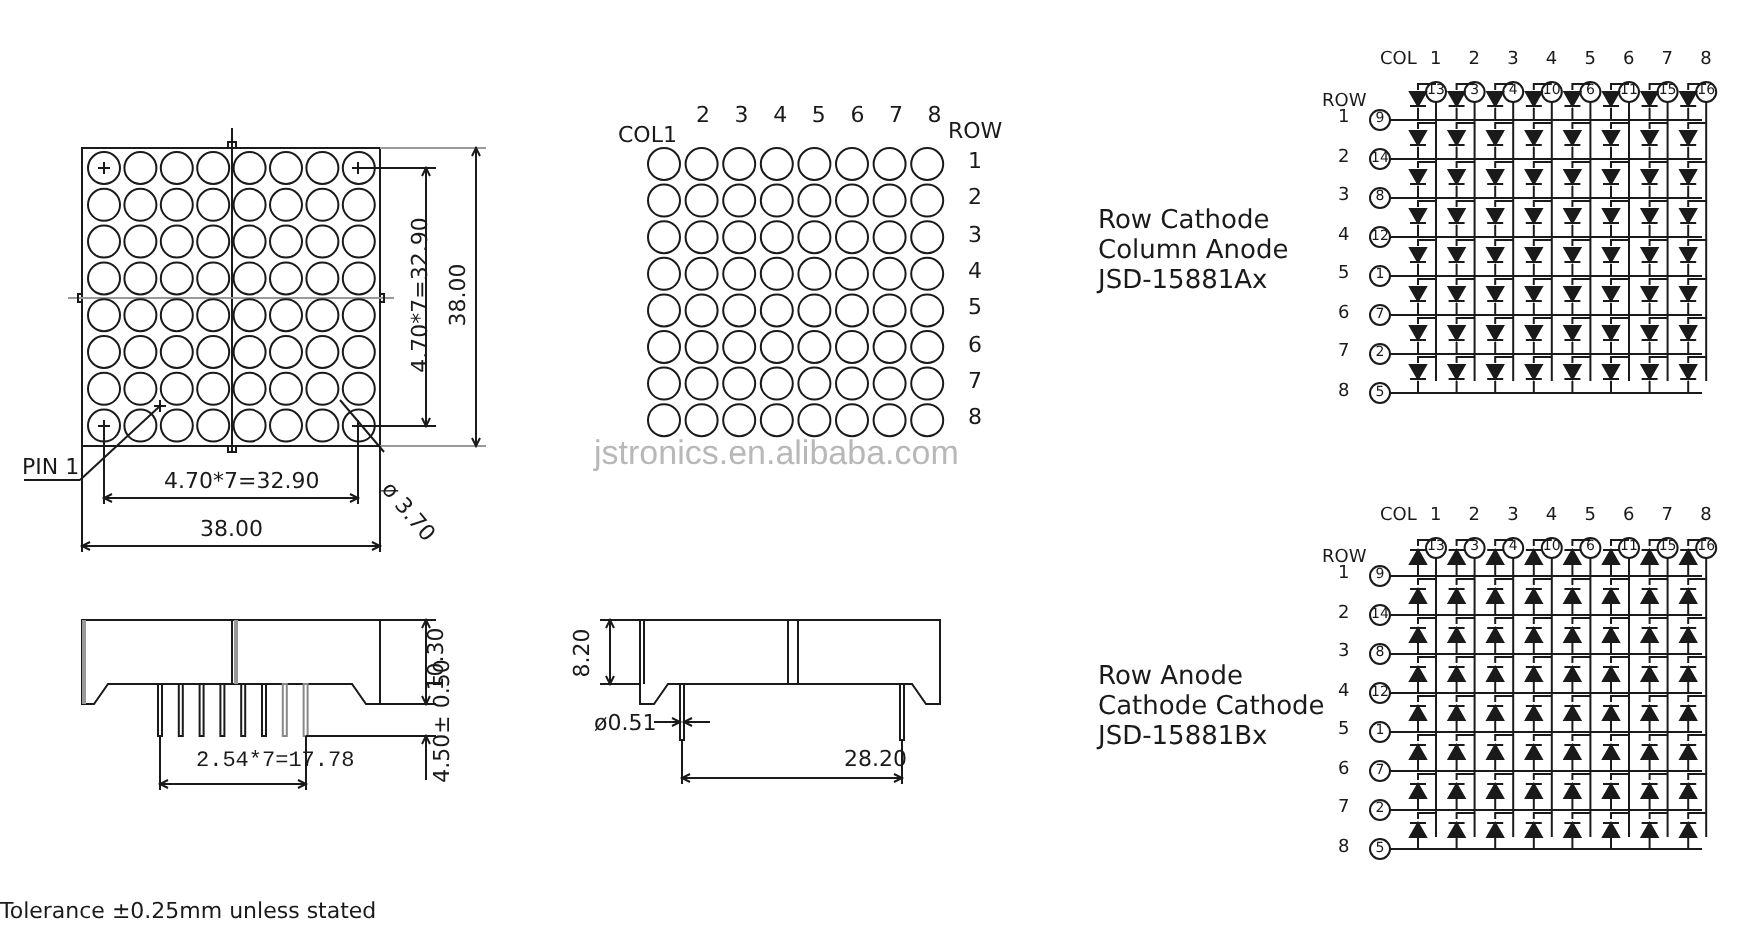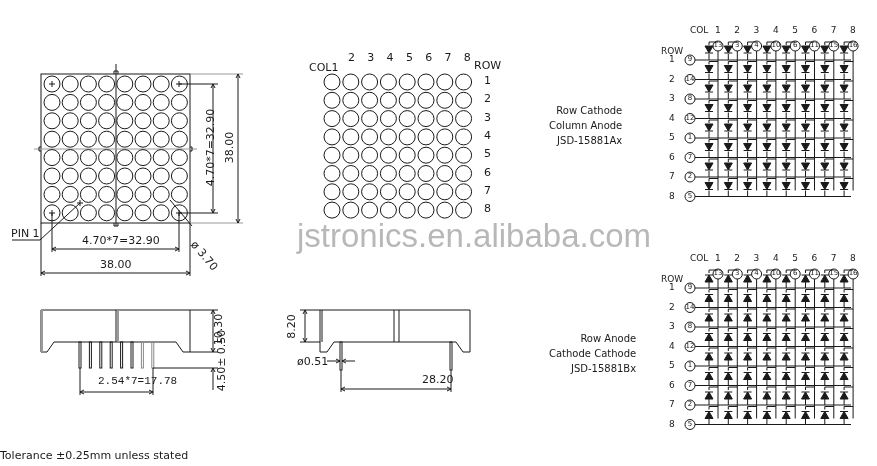--- a/index.html
+++ b/index.html
@@ -1,22 +1,22 @@
 <!DOCTYPE html>
 <html><head>
 <meta charset="utf-8">
 <style>
   html, body { margin: 0; padding: 0; background: #ffffff; }
   body { width: 877px; height: 466px; position: relative; overflow: hidden; font-family: "DejaVu Sans", sans-serif; color: #1a1a1a; }
   svg { position: absolute; left: 0; top: 0; }
   .lbl { position: absolute; font-family: "DejaVu Sans", sans-serif; color: #1a1a1a; white-space: nowrap; }
-  .desc { font-size: 10px; line-height: 15px; text-align: right; }
+  .desc { font-size: 13px; line-height: 15px; }
   .dim { font-size: 11px; }
   .small { font-size: 9px; }
-  .watermark { font-family: "Liberation Sans", sans-serif; font-size: 33px; color: #b8b8b8; }
+  .watermark { font-family: "Liberation Sans", sans-serif; font-size: 17px; color: #b8b8b8; }
   .tol { font-size: 11px; }
 </style>
 </head>
 <body>
 
 <svg width="877" height="466" viewBox="0 0 877 466">
   <g stroke="#1a1a1a" fill="none" stroke-width="1">
 
     <g>
       <rect x="41" y="74" width="149" height="149"></rect>

